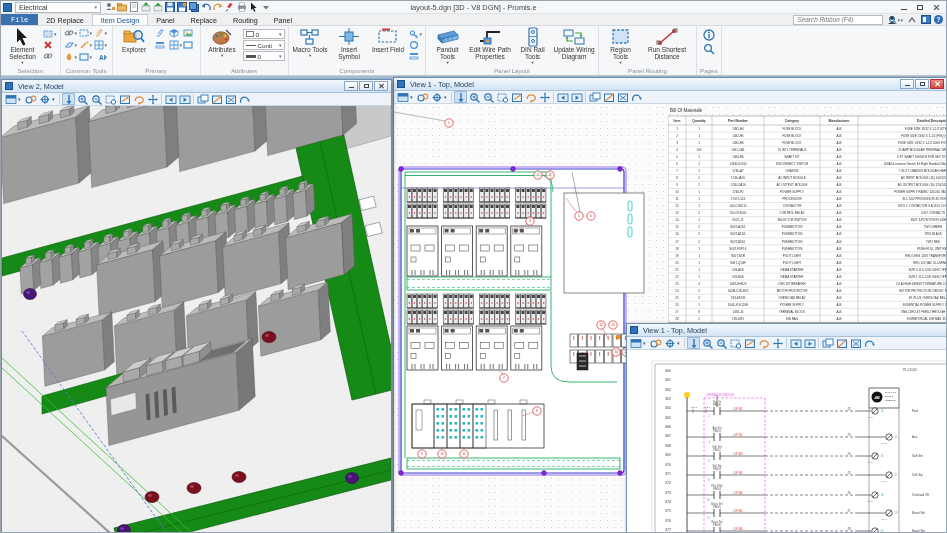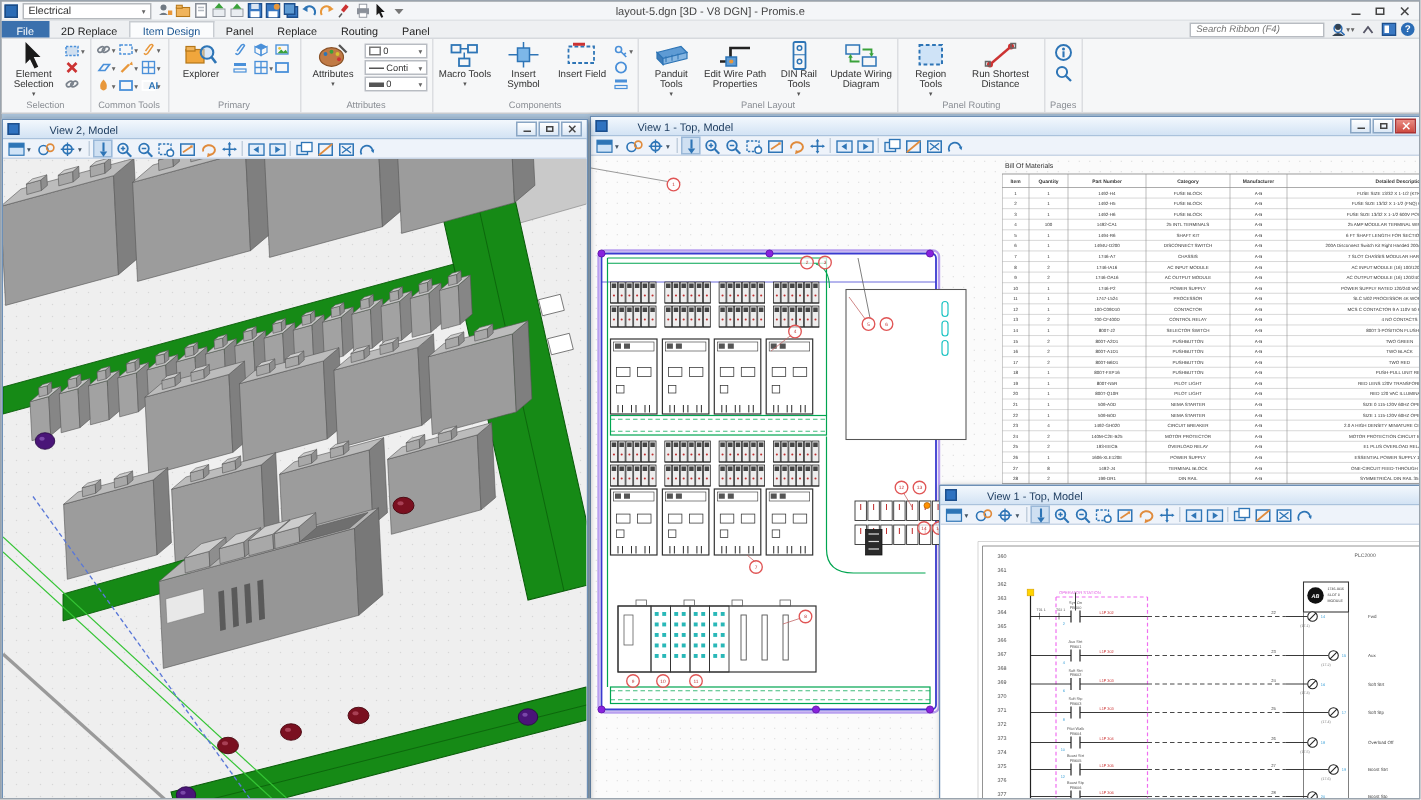--- a/index.html
+++ b/index.html
@@ -1,37 +1,37 @@
 <!DOCTYPE html>
 <html><head>
 <meta charset="utf-8">
 <style>
   html,body{margin:0;padding:0;background:#e8e8e8;}
   *{box-sizing:border-box;font-family:"Liberation Sans",sans-serif;}
-  #root{position:relative;width:947px;height:533px;background:#a3a3a3;overflow:hidden;border:1px solid #9aa4ae;padding-left:20px;}
+  #root{position:relative;width:947px;height:533px;background:#7f1d1d;overflow:hidden;border:1px solid #9aa4ae;padding-left:20px;}
   
   #titlebar{position:absolute;left:0;top:0;right:0;height:13px;background:#f4f6f8;border-bottom:1px solid #e0e3e6;display:flex;align-items:center;padding:0 2px;gap:3px;}
   #appicon{width:9px;height:9px;background:#2b6cb5;border:1px solid #1c4c85;display:inline-block;}
   #workflow{width:86px;height:11px;background:#fff;border:1px solid #b5b9bd;display:flex;align-items:center;justify-content:space-between;font-size:7px;color:#333;padding:0 3px;}
   .dcaret{font-size:5px;color:#666;}
   #qat{display:flex;align-items:center;gap:1px;}
   .qicon{width:11px;height:11px;display:inline-flex;align-items:center;justify-content:center;}
   #apptitle{position:absolute;left:200px;right:200px;top:0;height:13px;line-height:13px;text-align:center;font-size:7.4px;color:#444;pointer-events:none;white-space:nowrap;}
   #winctl{margin-left:auto;display:flex;z-index:5;}
   .wbtn{width:16px;height:11px;display:flex;align-items:center;justify-content:center;position:relative;}
   .g-min{width:6px;height:1px;background:#444;display:block;margin-top:4px;}
   .g-max{width:6px;height:5px;border:1px solid #444;display:block;}
   .g-x{position:relative;width:7px;height:7px;display:block;}
   .g-x:before,.g-x:after{content:"";position:absolute;left:3px;top:0;width:1px;height:7px;background:#444;}
   .g-x:before{transform:rotate(45deg);} .g-x:after{transform:rotate(-45deg);}
   
   #tabrow{position:absolute;left:0;top:13px;right:0;height:12px;background:#eef0f2;border-bottom:1px solid #d6d9dd;display:flex;align-items:stretch;font-size:7.2px;}
   #tabs{display:flex;align-items:stretch;}
   .tab{padding:1px 8px 0;color:#222;display:flex;align-items:center;cursor:default;}
-  .tab.filetab{background:#3a70ad;color:#fff;padding:1px 10px 0;}
+  .tab.filetab{background:#3a70ad;color:#fff;padding:1px 10px 0;font-family:Liberation Mono, monospace;}
   .tab.active{background:#fbfcfd;border:1px solid #c8ccd1;border-bottom:none;color:#1a5591;}
   #tabright{margin-left:auto;display:flex;align-items:center;gap:3px;padding-right:3px;}
   #searchbox{width:90px;height:10px;border:1px solid #b8bcc2;background:#fff;display:flex;align-items:center;padding:0 1px;}
   #searchbox input{border:none;outline:none;flex:1;font-size:6.4px;color:#888;background:transparent;padding:0 2px;font-style:italic;}
   .tbicon{width:11px;height:11px;display:inline-flex;align-items:center;justify-content:center;}
   #helpbadge{width:9px;height:9px;border-radius:50%;background:#2b6cb5;color:#fff;font-size:6.5px;line-height:9px;text-align:center;font-weight:bold;}
   
   #ribbon{position:absolute;left:0;top:25px;right:0;height:50px;background:#f6f7f8;border-bottom:1px solid #c9ccd0;display:flex;}
   .rgroup{display:flex;flex-direction:column;border-right:1px solid #dcdee1;padding:1px 3px 0;}
   .rgbody{flex:1;display:flex;align-items:flex-start;gap:2px;}
@@ -44,21 +44,21 @@
   .sic{display:inline-flex;align-items:center;gap:1px;}
   .attrdrops{display:flex;flex-direction:column;gap:1px;padding-top:2px;}
   .adrop{width:42px;height:10px;border:1px solid #b8bcc2;background:#fff;display:flex;align-items:center;font-size:6.2px;color:#333;padding:0 2px;gap:2px;}
   .adrop .val{flex:1;}
   .swatch{width:8px;height:6px;background:#fff;border:1px solid #777;}
   .lstyle{width:10px;height:0;border-top:1px solid #555;}
   .lweight{width:10px;height:3px;background:#555;}
   
   #mdi{position:absolute;left:0;top:75px;right:0;bottom:0;background:#a9c2d9;}
   .vwin{position:absolute;border:1px solid #6d8fb5;background:#fff;box-shadow:1px 1px 4px rgba(0,0,0,0.35);display:flex;flex-direction:column;}
-  .vtitle{height:13px;background:linear-gradient(#f3f8fd,#d3e3f4);border-bottom:1px solid #aac2dc;display:flex;align-items:center;font-size:7.3px;color:#1c3b5e;padding:0 3px;gap:20px;flex:0 0 13px;}
+  .vtitle{height:13px;background:linear-gradient(#f3f8fd,#d3e3f4);border-bottom:1px solid #aac2dc;display:flex;align-items:center;font-size:7.3px;color:#1c3b5e;padding:0 3px;gap:5px;flex:0 0 13px;}
   .vicon{width:8px;height:8px;background:#2f72c0;border:1px solid #1d4f8d;display:inline-block;}
   .vtext{white-space:nowrap;}
   .vbtns{margin-left:auto;display:flex;}
   .vbtn{width:14px;height:10px;border:1px solid #8aa6c4;background:linear-gradient(#ffffff,#dce8f5);margin-left:1px;display:flex;align-items:center;justify-content:center;}
   .vbtn.red{background:linear-gradient(#e98d85,#cf4a40);border-color:#a33;}
   .vbtn.red .g-x:before,.vbtn.red .g-x:after{background:#fff;height:6px;}
   .vbtn .g-min{margin-top:3px;width:5px;}
   .vbtn .g-max{width:5px;height:4px;}
   .vbtn .g-x{width:6px;height:6px;}
   .vbtn .g-x:before,.vbtn .g-x:after{height:6px;left:2.5px;}

